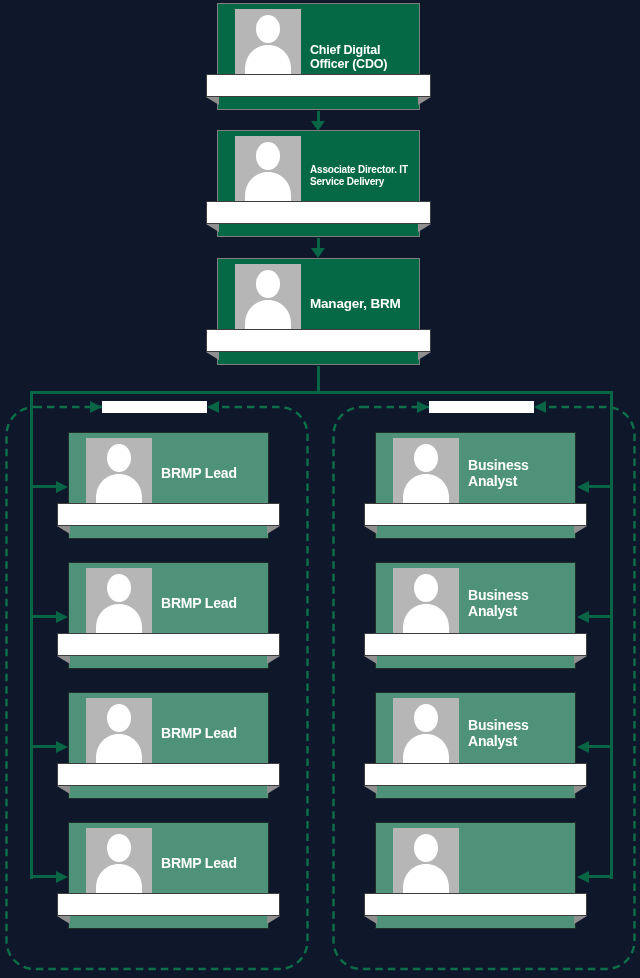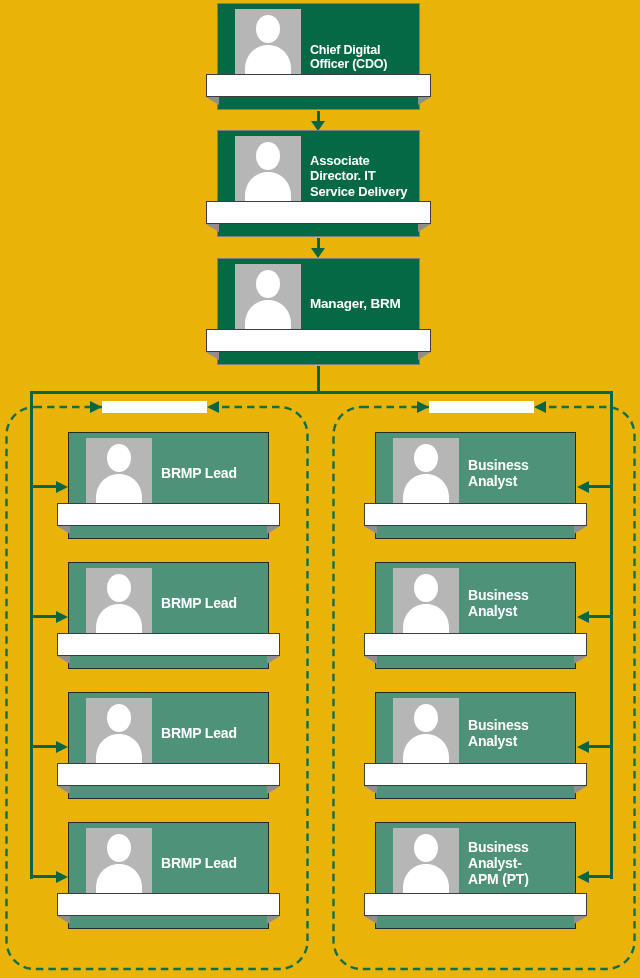--- a/index.html
+++ b/index.html
@@ -6,36 +6,36 @@
     --dark:#056946;
     --med:#4d9279;
     --line:#086647;
     --dash:#0e6f4b;
     --gray:#b6b6b6;
     --fold:#8f8f8f;
   }
   *{margin:0;padding:0;box-sizing:border-box;}
   body{background:#fff;}
   .canvas{
-    position:relative;width:640px;height:978px;background:#eab308;overflow:hidden;
+    position:relative;width:640px;height:978px;background:#0f172a;overflow:hidden;
     font-family:"Liberation Sans","DejaVu Sans",sans-serif;
   }
   
   .obox{position:absolute;width:203px;height:107px;z-index:4;}
   .obox.dark{background:var(--dark);border:1px solid #7e7e7e;}
   .obox.med{background:var(--med);border:1px solid #1e2d27;width:201px;}
   .photo{position:absolute;left:17px;top:5px;width:66px;height:65px;background:var(--gray);overflow:hidden;}
   .photo svg{display:block;width:100%;height:100%;}
   .title{
     position:absolute;left:92px;width:104px;top:0;height:90px;
     display:flex;align-items:center;color:#fff;font-weight:bold;
     font-size:14px;line-height:1.16;letter-spacing:-0.2px;
   }
   .t-cdo{height:106px;font-size:12.5px;}
-  .t-assoc{font-size:13px;width:108px;}
+  .t-assoc{font-size:10px;width:108px;}
   .t-mgr{font-size:13.5px;width:108px;}
   .t-sub{width:84px;height:80px;}
   .ribbon{
     position:absolute;left:-12px;right:-12px;top:70px;height:23px;
     background:#ffffff;border:1px solid #3d3d3d;z-index:2;
   }
   .fold{position:absolute;width:13px;height:8px;top:93px;background:var(--fold);z-index:1;}
   .fold-l{left:-12px;clip-path:polygon(0 0,100% 0,100% 100%);}
   .fold-r{right:-12px;clip-path:polygon(0 0,100% 0,0 100%);}
   
@@ -223,17 +223,16 @@
 
   <div class="obox med" style="left:375px;top:822px;">
     <div class="fold fold-l"></div>
     <div class="fold fold-r"></div>
     <div class="photo">
       <svg viewBox="0 0 66 65">
         <ellipse cx="33" cy="20" rx="12" ry="14" fill="#fff"></ellipse>
         <path d="M33 36 C20 36 10 46 10 60 L10 65 L56 65 L56 60 C56 46 46 36 33 36 Z" fill="#fff"></path>
       </svg>
     </div>
-    <div class="title t-sub">Business Analyst-APM (PT)</div>
     <div class="ribbon"></div>
   </div>
 
 </div>
 
 </body></html>

